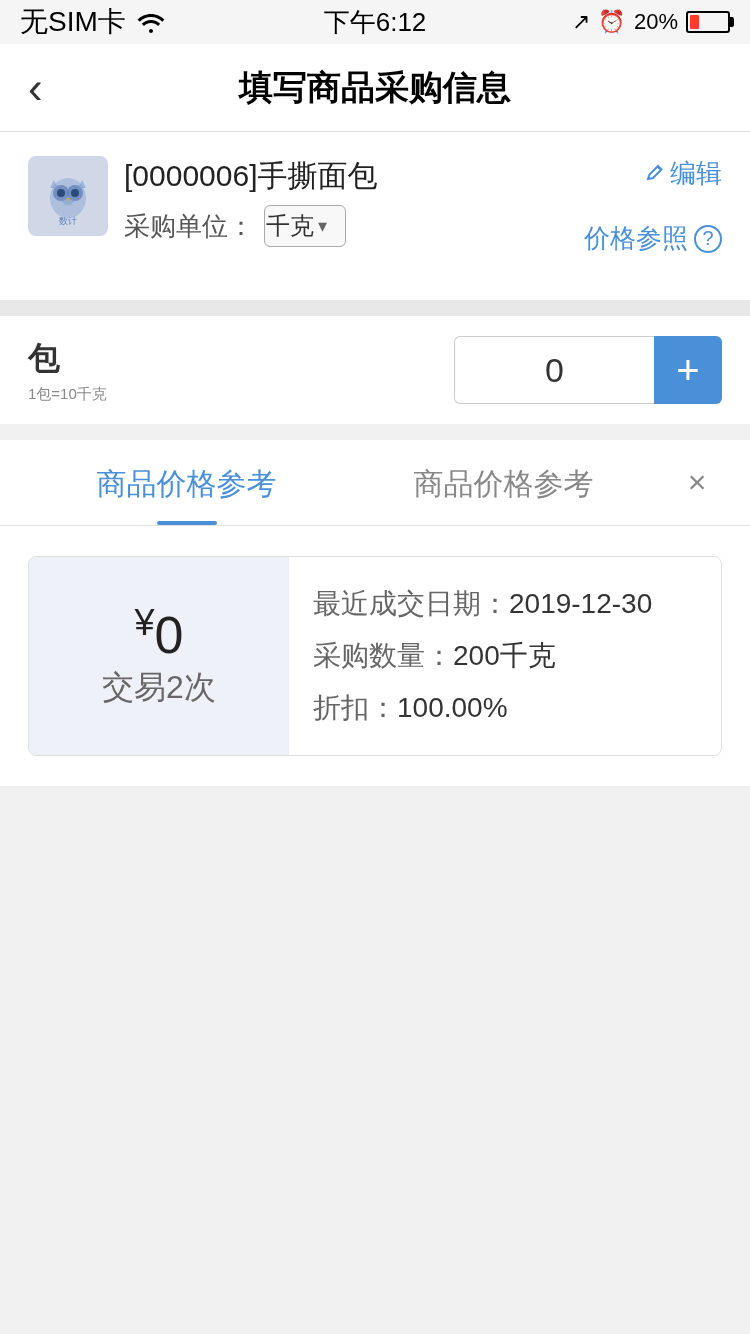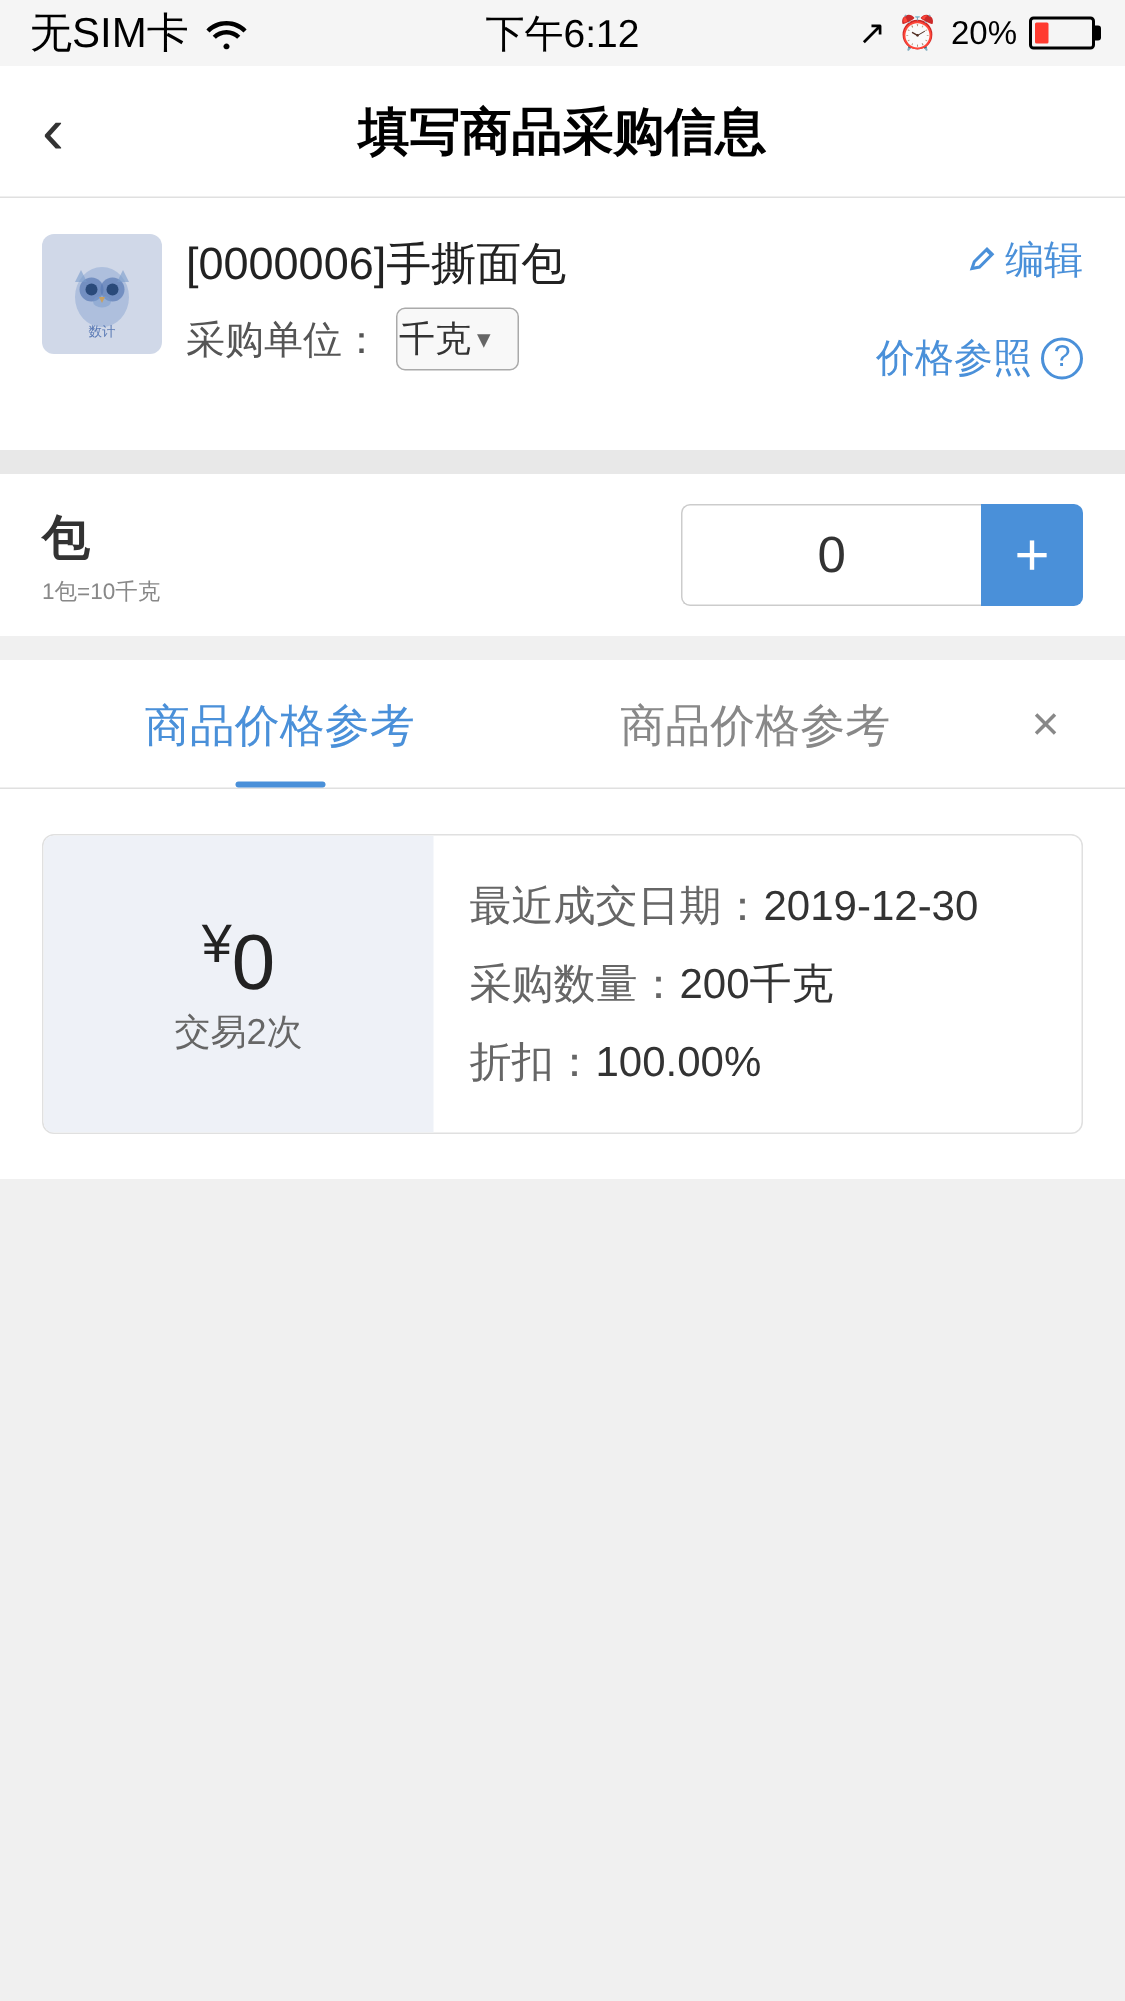--- a/index.html
+++ b/index.html
@@ -312,21 +312,21 @@
       align-items: center;
       justify-content: center;
       padding: 30px 20px;
     }
     .history-price {
       font-size: 52px;
       color: #222;
       font-weight: 500;
     }
     .history-trades {
-      font-size: 24px;
+      font-size: 32px;
       color: #666;
       margin-top: 0;
     }
     .history-card-right {
       flex: 1;
       padding: 28px 24px;
       display: flex;
       flex-direction: column;
       gap: 14px;
     }

